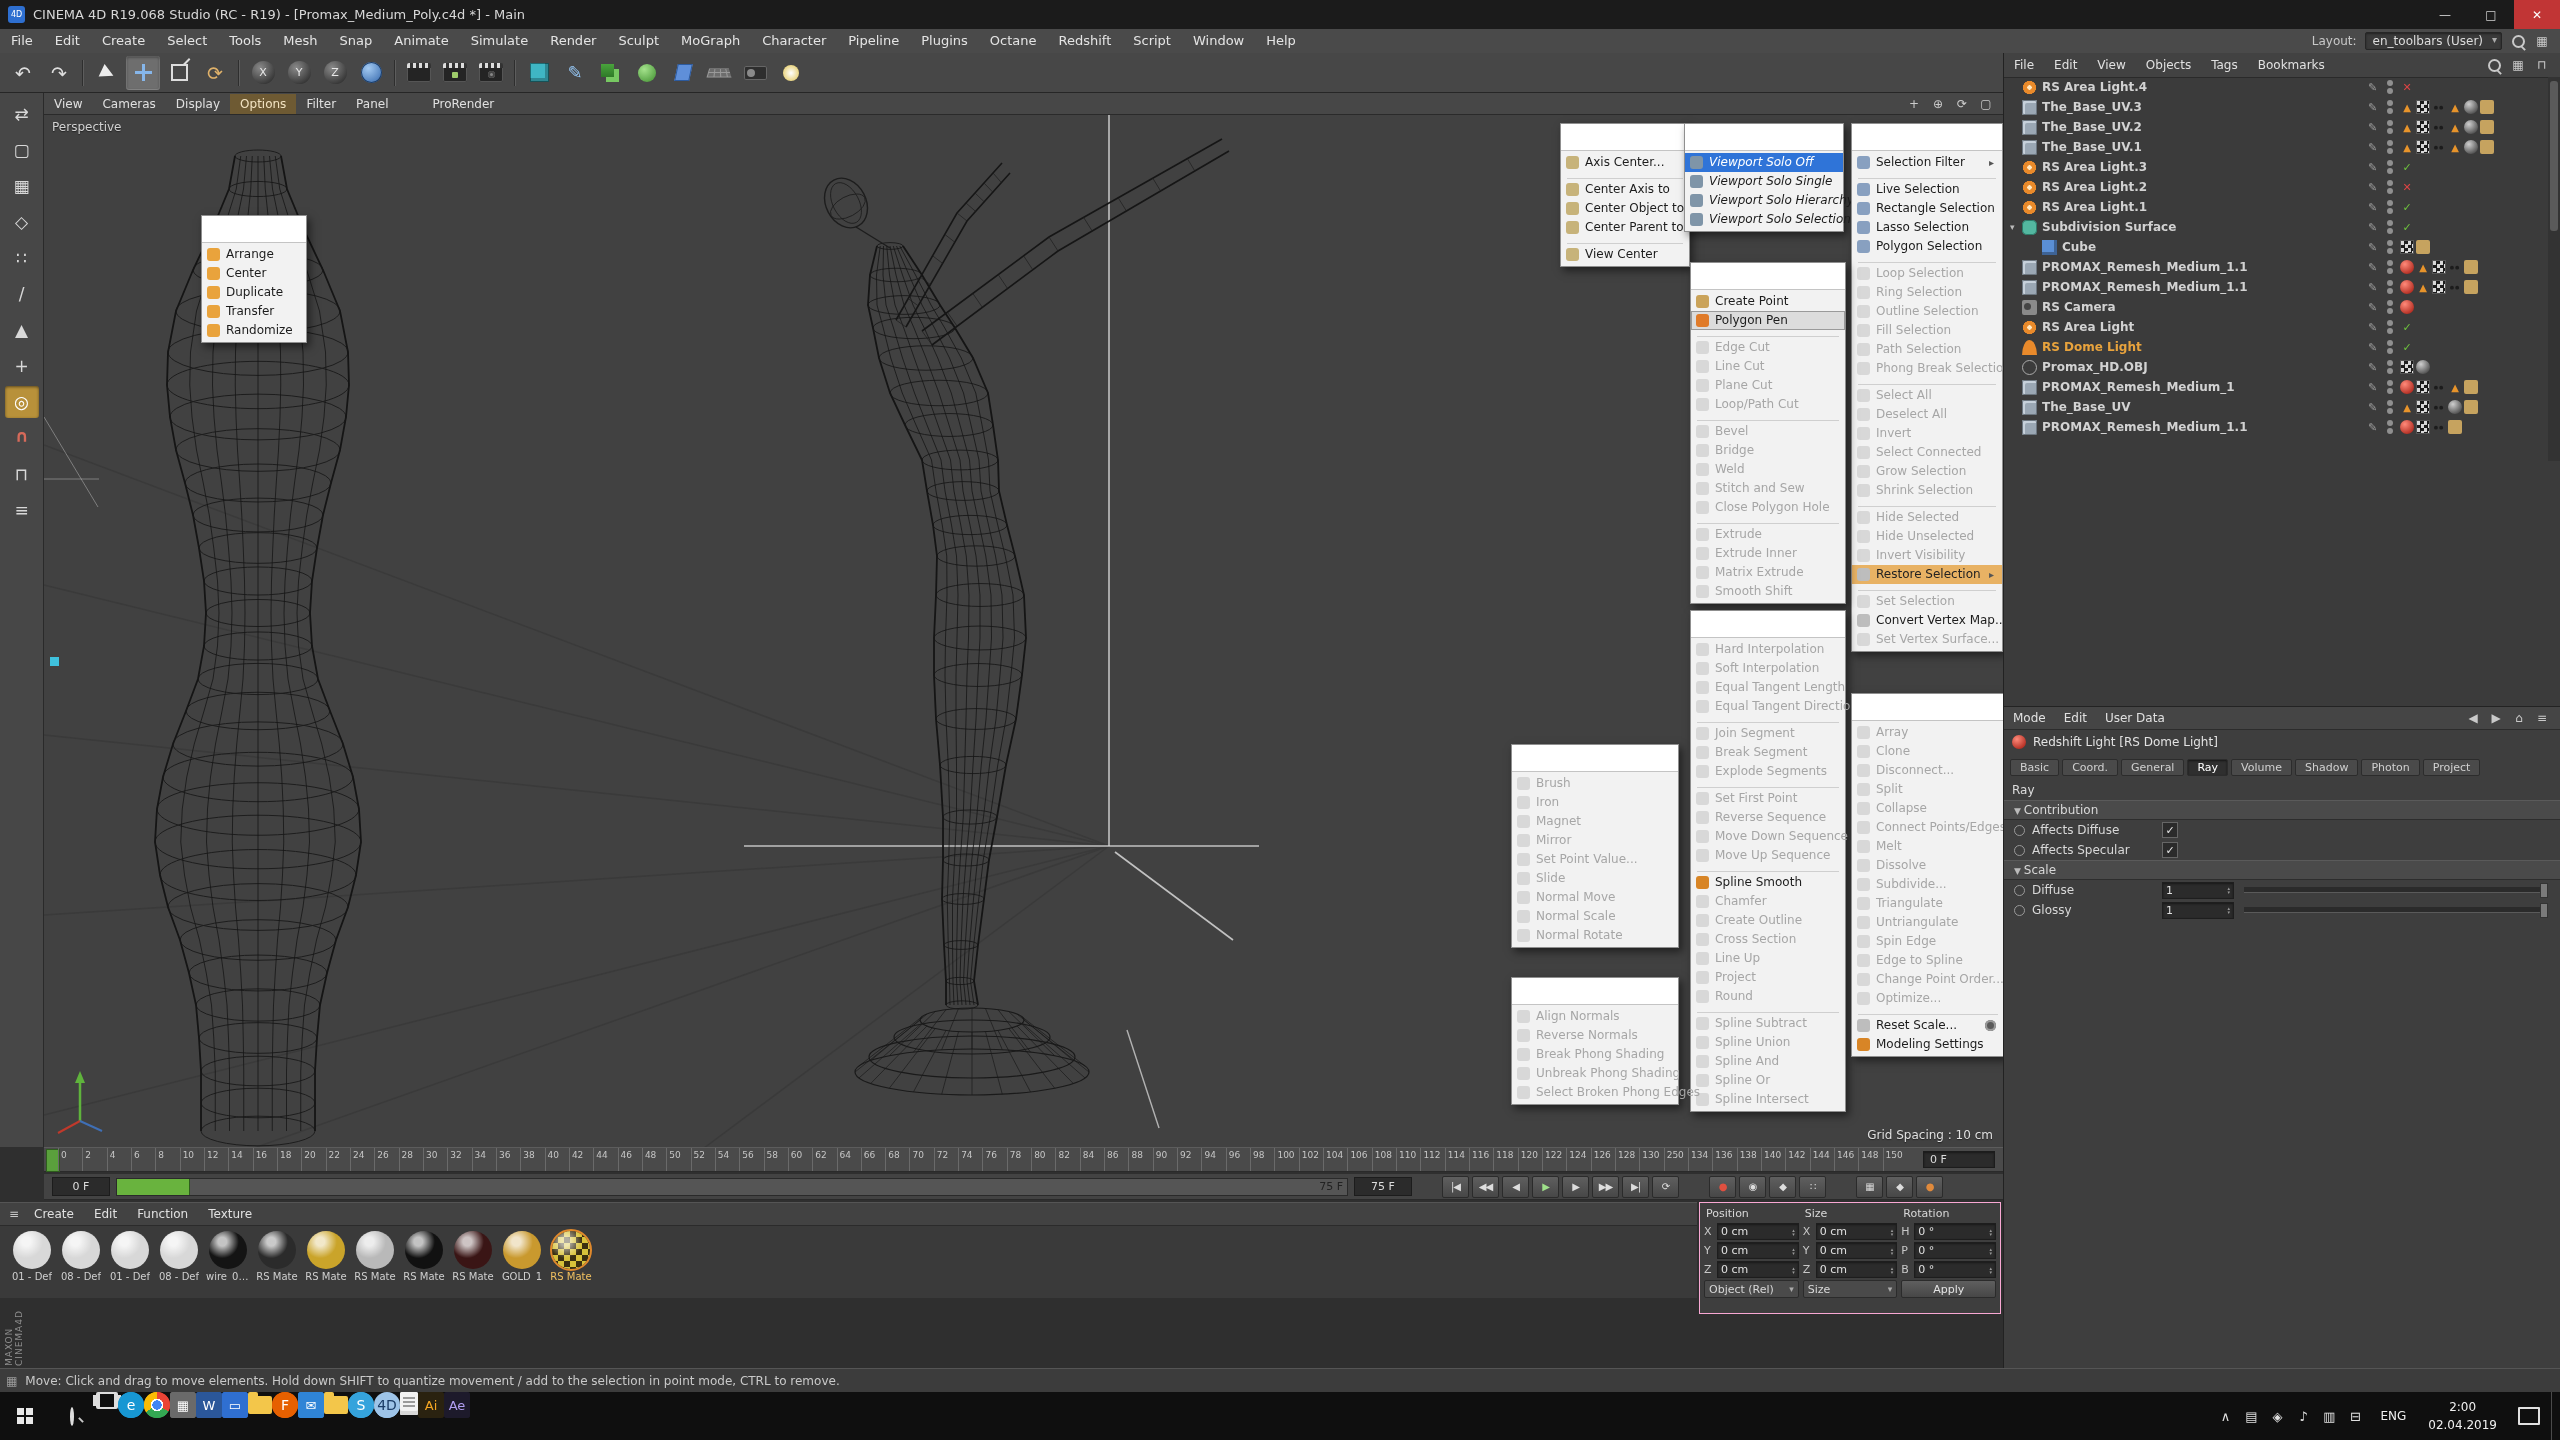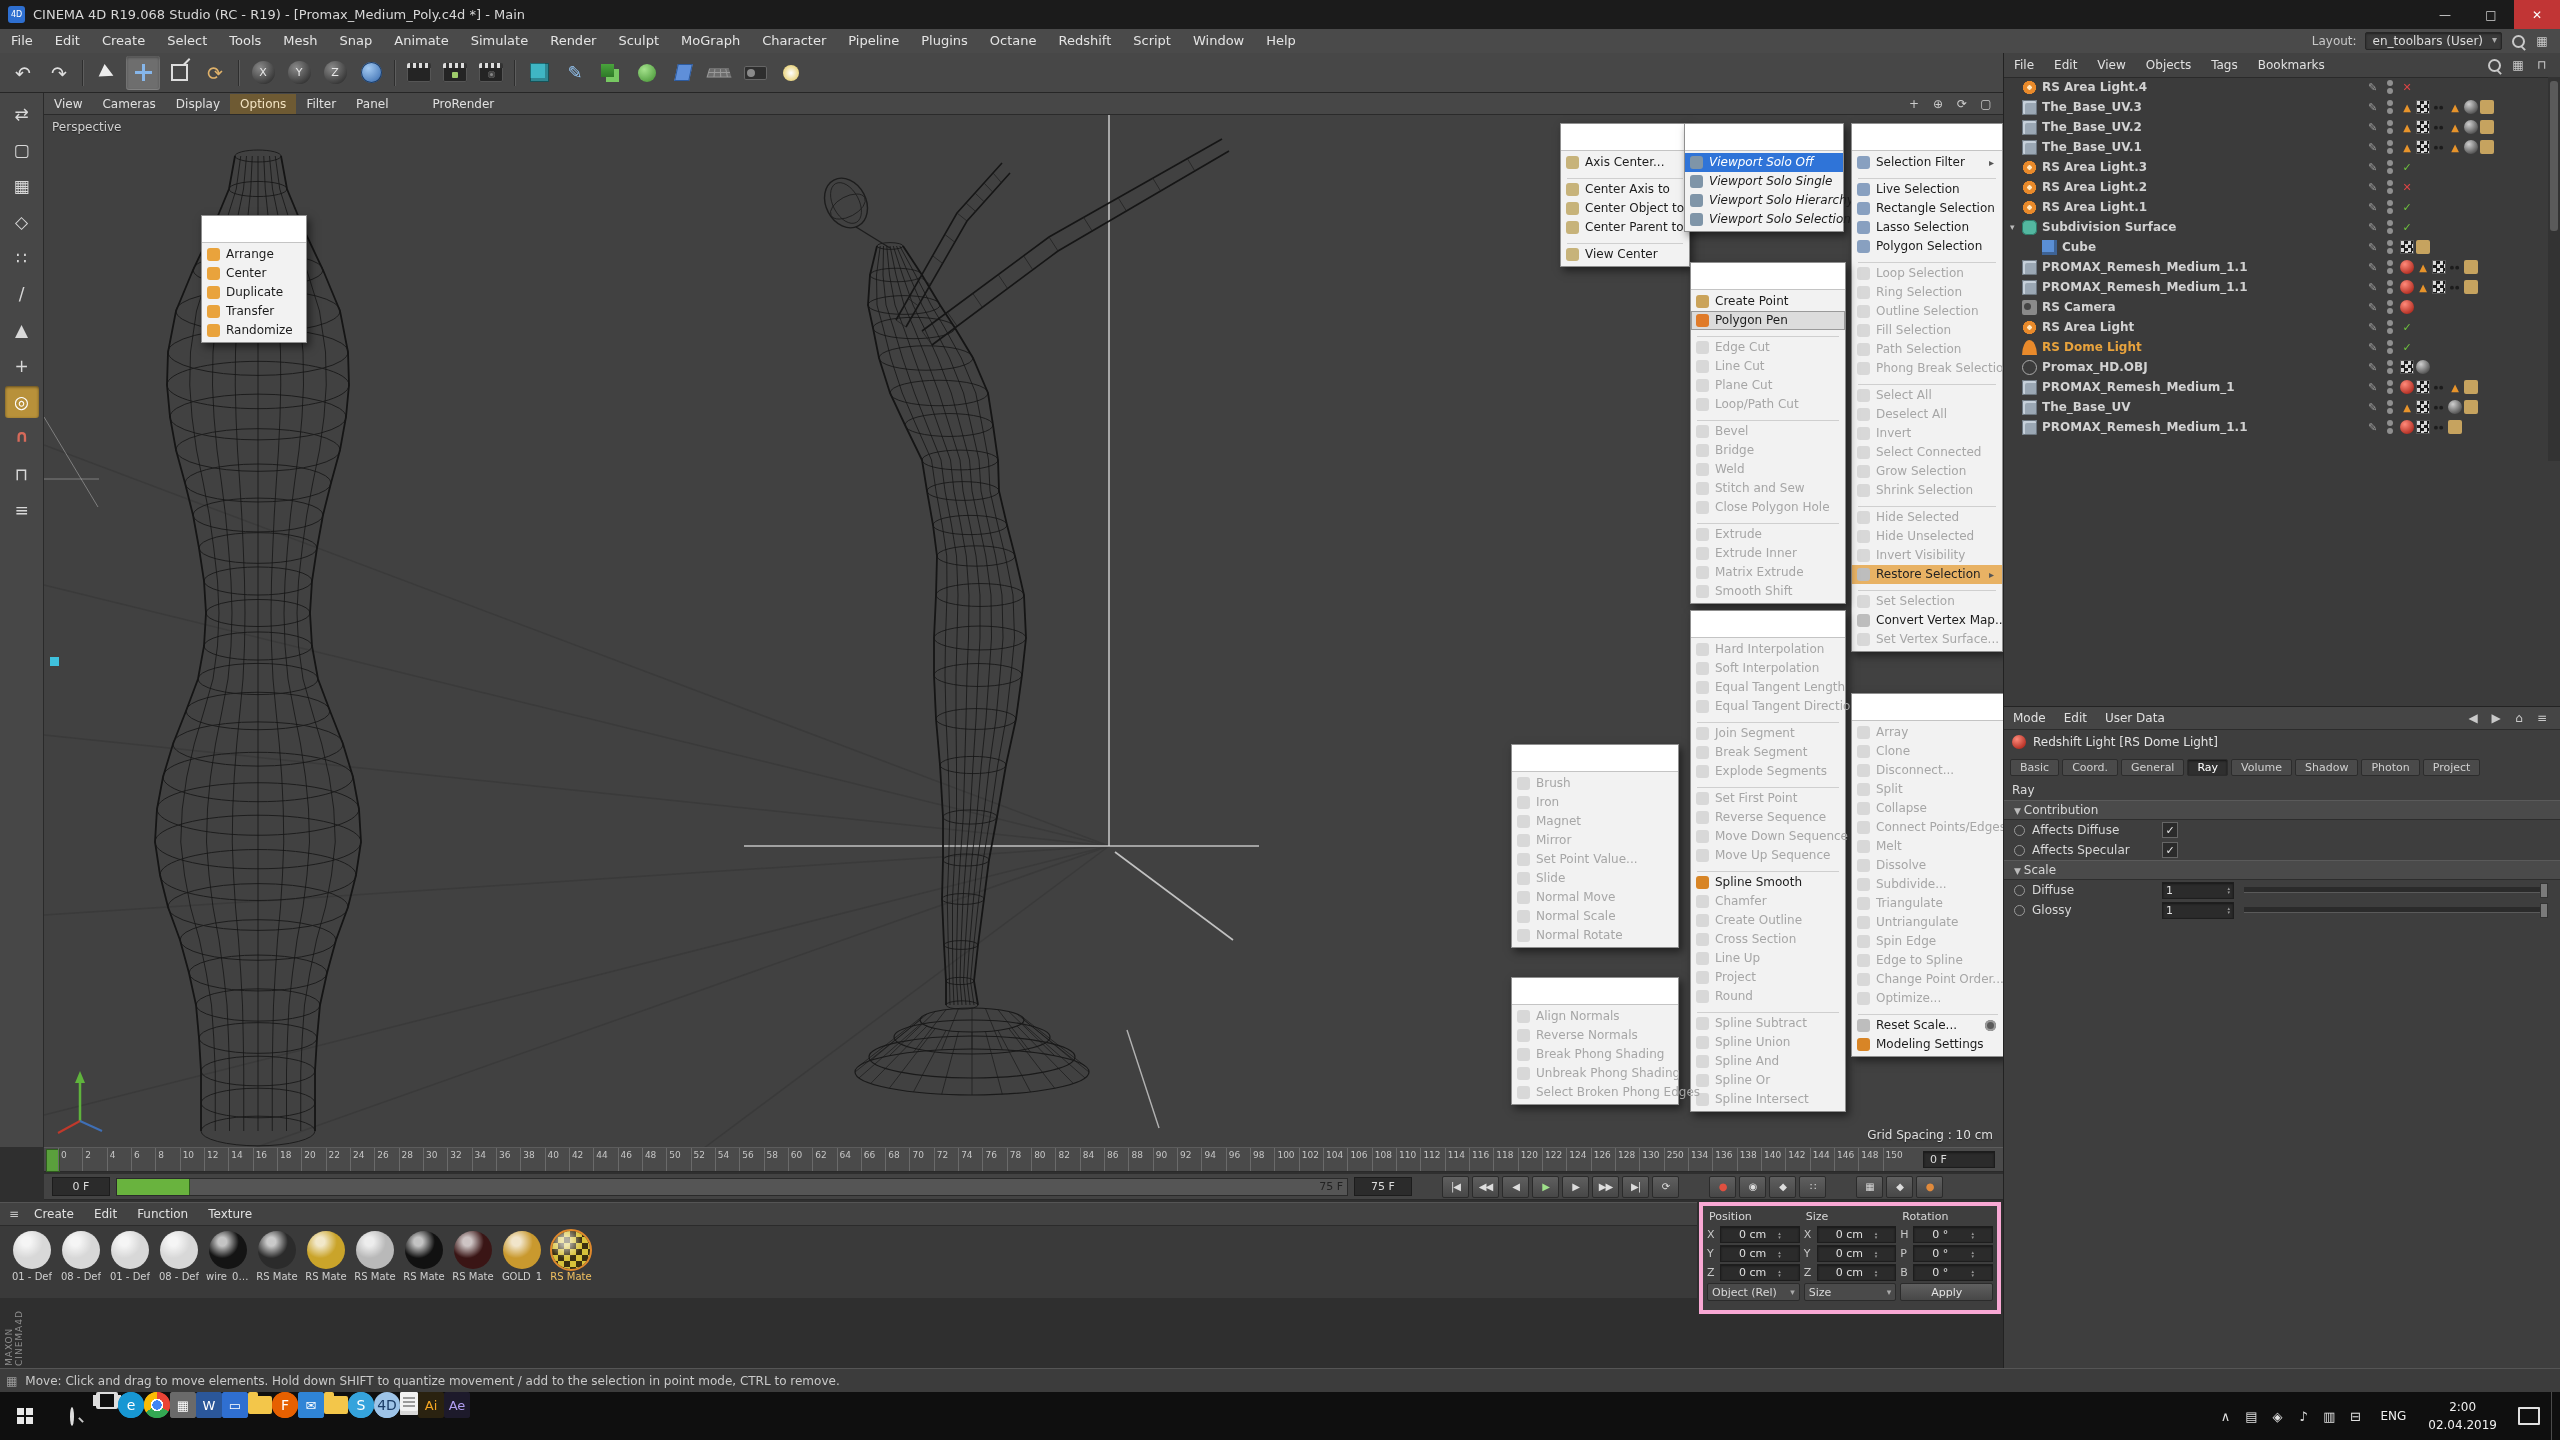--- a/index.html
+++ b/index.html
@@ -170,26 +170,26 @@
   .materials{position:absolute;left:0;top:1202px;width:1697px;height:96px;background:#3a3a3a;border-top:1px solid #555;box-sizing:border-box;}
   .mat-tabs{height:22px;display:flex;align-items:center;font-size:12px;gap:2px;background:#424242;border-bottom:1px solid #2b2b2b;padding-left:6px;}
   .mat-tab{padding:0 10px;color:#e0e0e0;}
   .mat-row{display:flex;gap:9px;padding:5px 0 0 12px;}
   .mat{width:40px;display:flex;flex-direction:column;align-items:center;}
   .sphere{width:38px;height:38px;border-radius:50%;background:radial-gradient(circle at 35% 28%,rgba(255,255,255,.75) 0 12%,rgba(255,255,255,0) 45%),var(--c,#888);}
   .mat.selected .sphere{outline:2px solid #e0892c;}
   .mat.checker .sphere{background:radial-gradient(circle at 35% 28%,rgba(255,255,255,.6) 0 12%,rgba(255,255,255,0) 45%),repeating-conic-gradient(#3a2f10 0 25%,var(--c,#d8c23a) 0 50%);background-size:100% 100%,12px 12px;}
   .mat-label{font-size:10px;color:#cfcfcf;margin-top:2px;max-width:44px;white-space:nowrap;overflow:hidden;text-overflow:ellipsis;}
   .mat.selected .mat-label{color:#f0c060;}
-  .coords{position:absolute;left:1699px;top:1202px;width:302px;height:112px;background:#3e3e3e;border:4px solid #f9a8d4;box-sizing:border-box;font-size:11px;display:flex;padding:3px 4px;gap:4px;}
+  .coords{position:absolute;left:1699px;top:1202px;width:302px;height:112px;background:#3e3e3e;border:1px solid #f9a8d4;box-sizing:border-box;font-size:11px;display:flex;padding:3px 4px;gap:4px;}
   .co-col{flex:1;display:flex;flex-direction:column;gap:2px;}
   .co-head{color:#d8d8d8;padding:1px 2px;}
   .co-row{display:flex;align-items:center;gap:3px;}
   .co-ax{width:10px;color:#c8c8c8;}
-  .co-field{flex:1;height:15px;background:#2b2b2b;border:1px solid #1d1d1d;box-shadow:inset 0 1px 2px #191919;display:flex;align-items:center;padding:0 18px;color:#e0e0e0;}
+  .co-field{flex:1;height:15px;background:#2b2b2b;border:1px solid #1d1d1d;box-shadow:inset 0 1px 2px #191919;display:flex;align-items:center;padding:0 3px;color:#e0e0e0;}
   .co-field .spin{margin-left:auto;display:flex;flex-direction:column;font-size:5px;line-height:4px;color:#999;}
   .co-mode{height:16px;background:#4a4a4a;border:1px solid #2b2b2b;border-radius:2px;display:flex;align-items:center;padding:0 4px;color:#d8d8d8;position:relative;}
   .co-mode::after{content:"▾";margin-left:auto;font-size:9px;color:#aaa;}
   .co-apply{height:16px;background:linear-gradient(#5f5f5f,#474747);border:1px solid #2b2b2b;border-radius:2px;display:flex;align-items:center;justify-content:center;color:#e4e4e4;}
   .brand{position:absolute;left:4px;top:1300px;width:22px;height:66px;writing-mode:vertical-rl;transform:rotate(180deg);font-size:9px;color:#8f8f8f;letter-spacing:1px;}
   
   .statusbar{position:absolute;left:0;top:1368px;width:2560px;height:24px;background:#3c3c3c;border-top:1px solid #555;display:flex;align-items:center;font-size:12px;color:#c9c9c9;gap:8px;padding-left:6px;box-sizing:border-box;}
   .sb-icon{color:#9a9a9a;font-size:12px;}
   
   .taskbar{position:absolute;left:0;top:1392px;width:2560px;height:48px;background:#0f0f0f;display:flex;align-items:center;}

